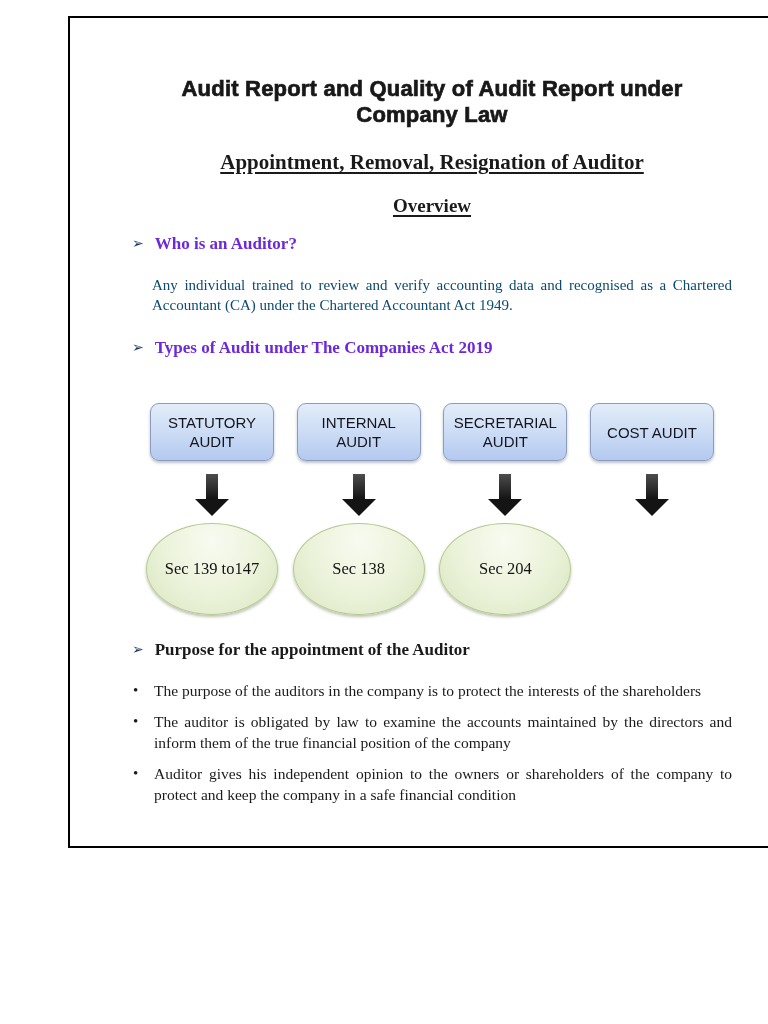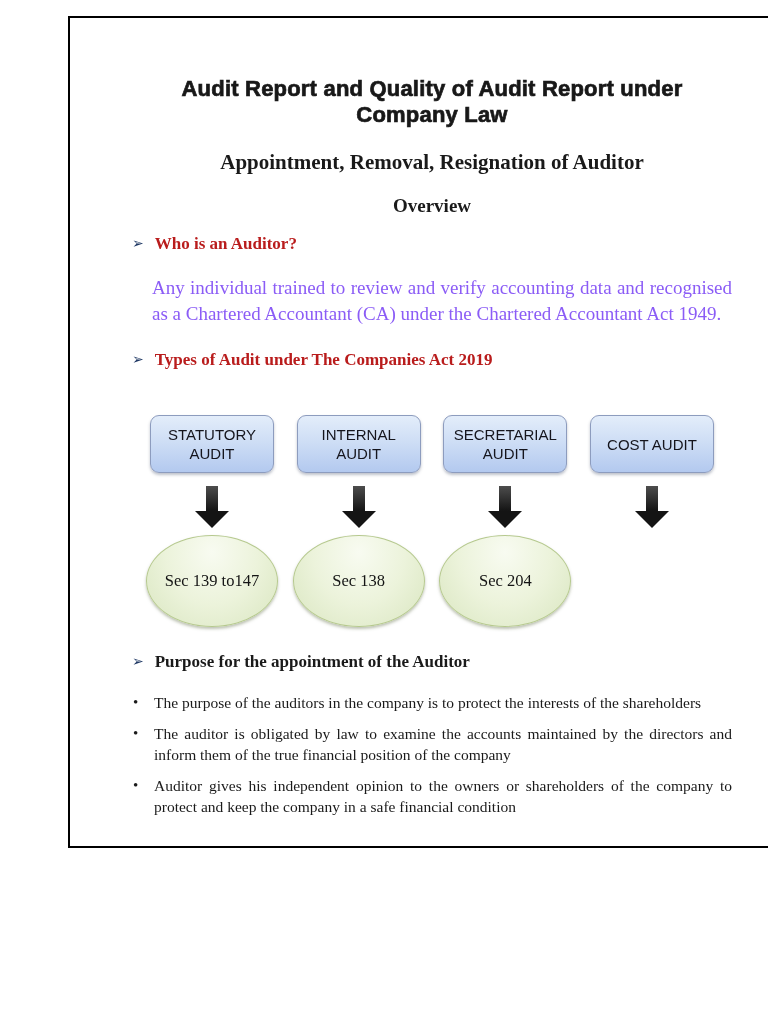--- a/index.html
+++ b/index.html
@@ -29,43 +29,44 @@
 
   .subtitle {
     margin-top:22px; text-align:center;
     font-weight:bold; font-size:21px; line-height:24px;
   }
   .overview {
     margin-top:21px; text-align:center;
     font-weight:bold; font-size:19px; line-height:22px;
   }
   .uline {
+    text-decoration:underline;
     text-decoration-thickness:1.5px;
     text-underline-offset:3px;
     text-align:center;
   }
 
   .hrow {
     margin-top:16px;
     display:flex; align-items:baseline; gap:11px;
     font-weight:bold; font-size:17px; line-height:22px;
   }
   .hrow .harrow {
     font-family:"DejaVu Sans", sans-serif;
     font-size:14px; color:#1f3864; flex:0 0 auto;
     transform:translateY(-1px);
   }
-  .navy { color:#b91c1c; }
+  .navy { color:#6d28d9; }
   .dark { color:#1a1a1a; }
 
   .body-text {
     margin:20px 0 0 20px;
     text-align:justify;
-    font-size:19px; line-height:26px;
-    color:#8b5cf6;
+    font-size:15px; line-height:20px;
+    color:#0c4a6e;
   }
 
   .hrow.types { margin-top:22px; }
   .hrow.purpose { margin-top:24px; }
 
   .diagram {
     margin:44px 0 0 10px;
     width:580px;
     display:flex; justify-content:space-between;
   }

